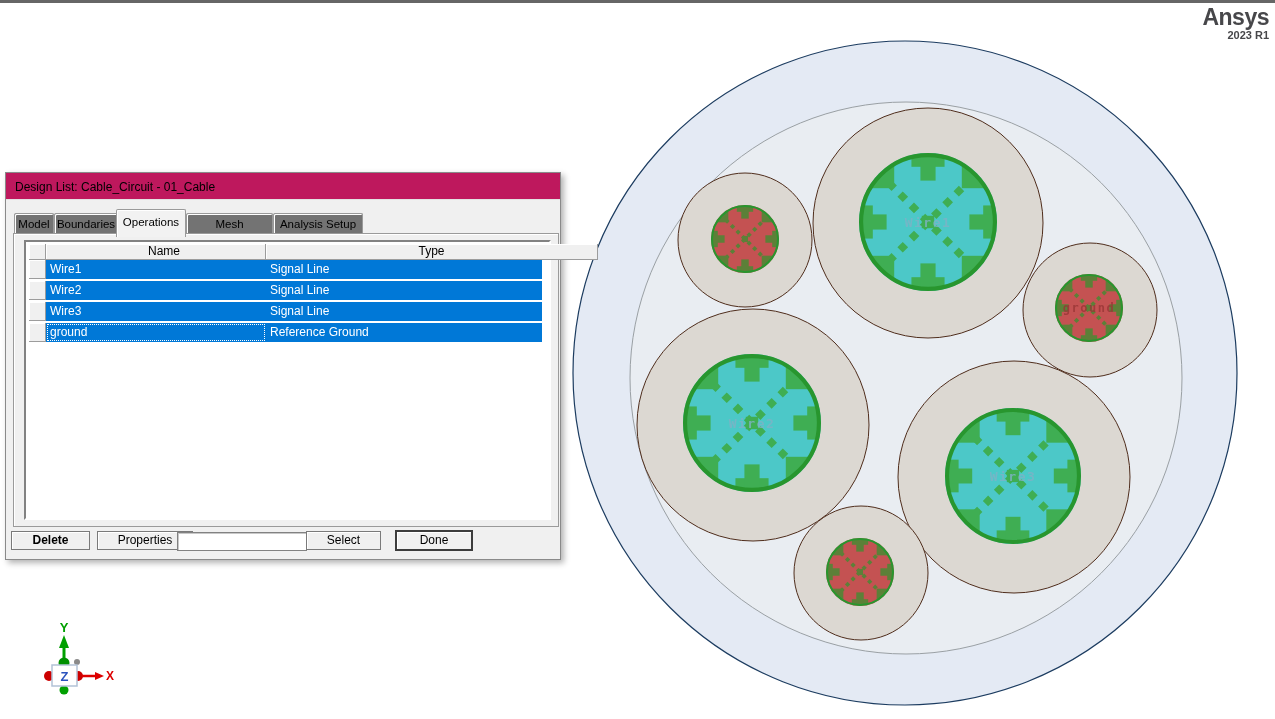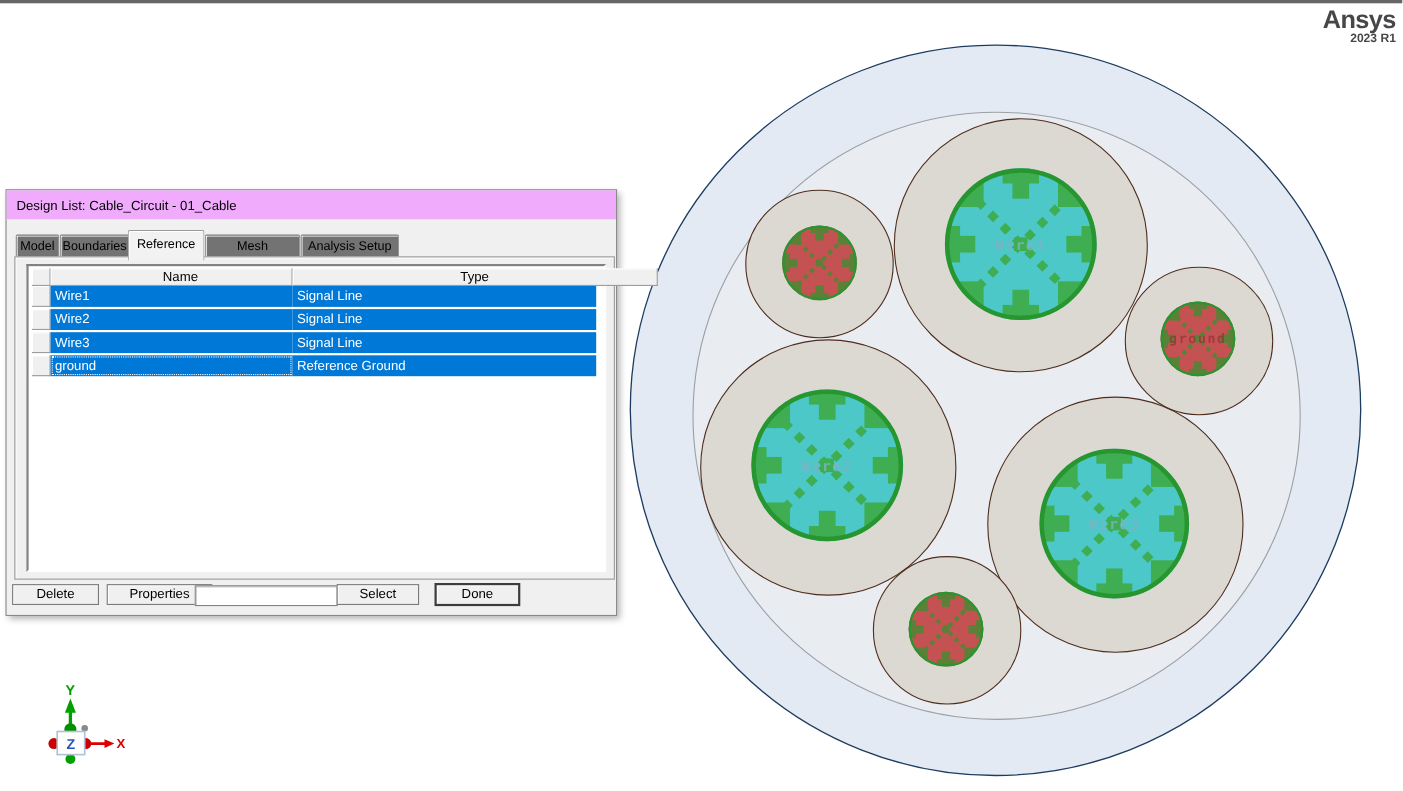--- a/index.html
+++ b/index.html
@@ -16,21 +16,21 @@
   
   #view{position:absolute;left:0;top:0;}
   .wire-label{font-family:"DejaVu Sans Mono","Liberation Mono",monospace;font-weight:bold;
     font-size:13px;letter-spacing:1.5px;text-anchor:middle;opacity:0.8;}
   .lbl-signal{fill:var(--labelSignal);}
   .lbl-ground{fill:var(--labelGround);font-size:12px;}
   
   .dialog{position:absolute;left:5px;top:172px;width:554px;height:386px;
     background:#f0f0f0;border:1px solid #8a8a8a;box-shadow:3px 3px 6px rgba(0,0,0,.30);
     font-size:12px;color:#000;}
-  .dlg-title{position:absolute;left:0;top:0;width:100%;height:26px;background:#f0abfc;
+  .dlg-title{position:absolute;left:0;top:0;width:100%;height:26px;background:#be185d;
     border-bottom:1px solid #e2e2e2;}
   .dlg-title span{position:absolute;left:9px;top:7px;font-size:12px;color:#000;}
   
   .tab{position:absolute;background:#737373;border:1px solid #9a9a9a;border-bottom:none;
     border-radius:2px 2px 0 0;box-shadow:inset 1px 1px 0 #ffffff;
     font-size:11.5px;text-align:center;line-height:20px;top:40px;height:21px;cursor:default;}
   .tab.active{top:36px;height:27px;z-index:3;background:#f2f2f2;line-height:24px;}
   .tab-model{left:8px;width:38px;}
   .tab-boundaries{left:48px;width:62px;}
   .tab-conductors{left:110px;width:68px;}
@@ -52,21 +52,21 @@
   .trow .sel-cell{left:0;top:0;width:17px;height:19px;}
   .cell{position:absolute;top:0;height:19px;background:var(--selection);color:#fff;
     font-size:12px;line-height:19px;padding-left:4px;box-sizing:border-box;}
   .cell-name{left:17px;width:220px;}
   .cell-type{left:237px;width:276px;}
   .cell.focused{outline:1px dotted #ffffff;outline-offset:-2px;}
   
   .btn{position:absolute;height:19px;background:#f0f0f0;border:1px solid #7a7a7a;
     box-shadow:inset 1px 1px 0 #ffffff;font-size:12px;text-align:center;line-height:17px;
     font-family:"Liberation Sans",sans-serif;cursor:default;box-sizing:border-box;padding:0;}
-  .btn-delete{left:5px;top:358px;width:79px;}
+  .btn-delete{left:5px;top:358px;width:79px;font-weight:bold;}
   .btn-properties{left:91px;top:358px;width:96px;}
   .btn-select{left:300px;top:358px;width:75px;}
   .btn-done{left:389px;top:357px;width:78px;height:21px;border:2px solid #3c3c3c;line-height:17px;}
   .filter-input{position:absolute;left:171px;top:359px;width:122px;height:17px;
     border:1px solid #828282;box-shadow:inset 1px 1px 0 #c8c8c8;background:#fff;
     font-size:12px;padding:0 3px;box-sizing:content-box;}
   
   #triad{position:absolute;left:40px;top:616px;}
 </style>
 </head>
@@ -185,21 +185,21 @@
   <text x="70" y="64" fill="#dd0000" font-size="12" font-weight="bold" text-anchor="middle">X</text>
 </svg>
 
 <div class="dialog">
   <div class="dlg-title">
     <span>Design List: Cable_Circuit - 01_Cable</span>
   </div>
 
   <div class="tab tab-model">Model</div>
   <div class="tab tab-boundaries">Boundaries</div>
-  <div class="tab active tab-conductors">Reference</div>
+  <div class="tab active tab-conductors">Operations</div>
   <div class="tab tab-mesh">Mesh Operations</div>
   <div class="tab tab-analysis">Analysis Setup</div>
 
   <div class="tab-page">
     <div class="listbox">
       <div class="hdr-cell hdr-sel"></div>
       <div class="hdr-cell hdr-name">Name</div>
       <div class="hdr-cell hdr-type">Type</div>
 
       <div class="trow" style="top:18px">

